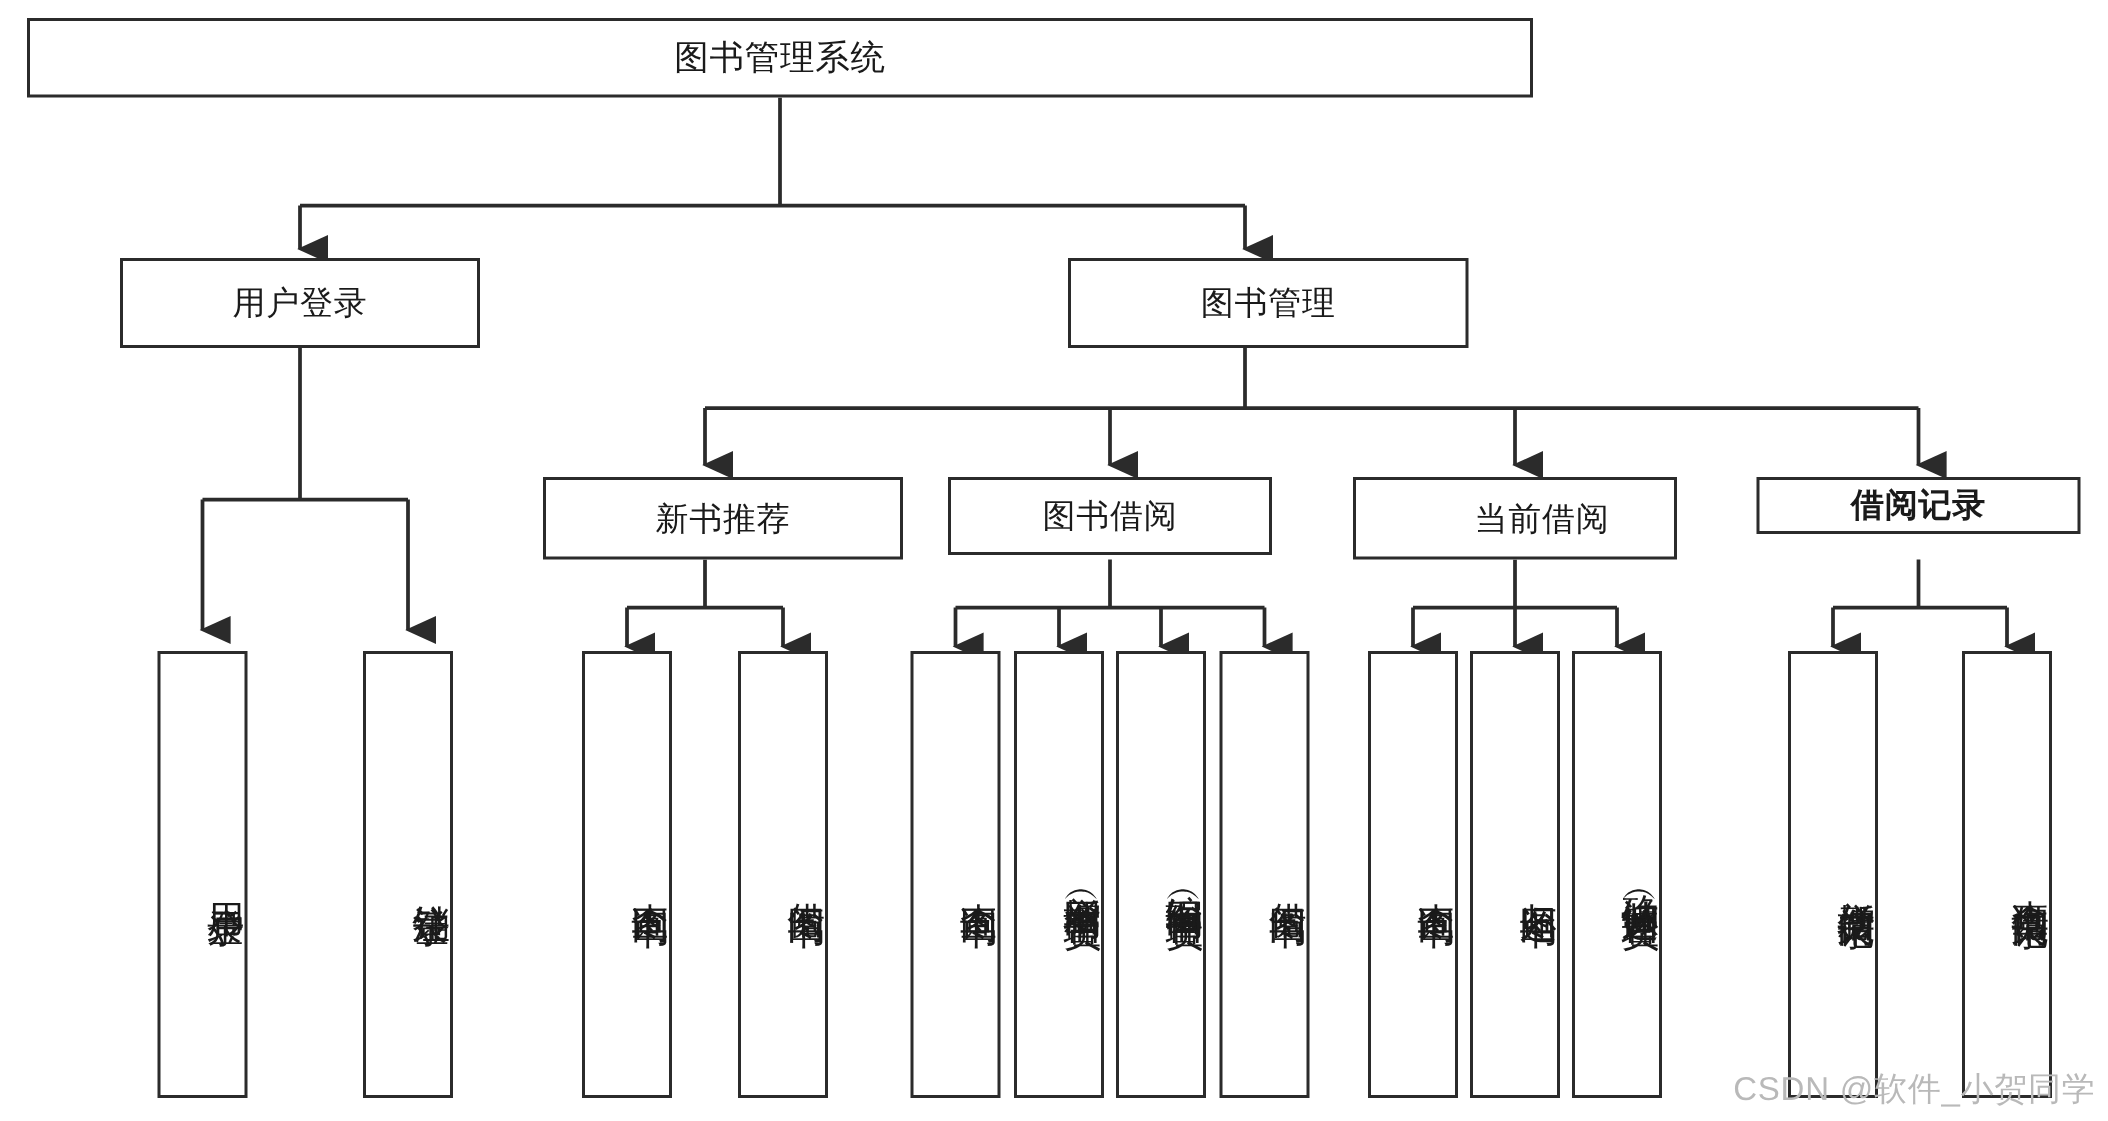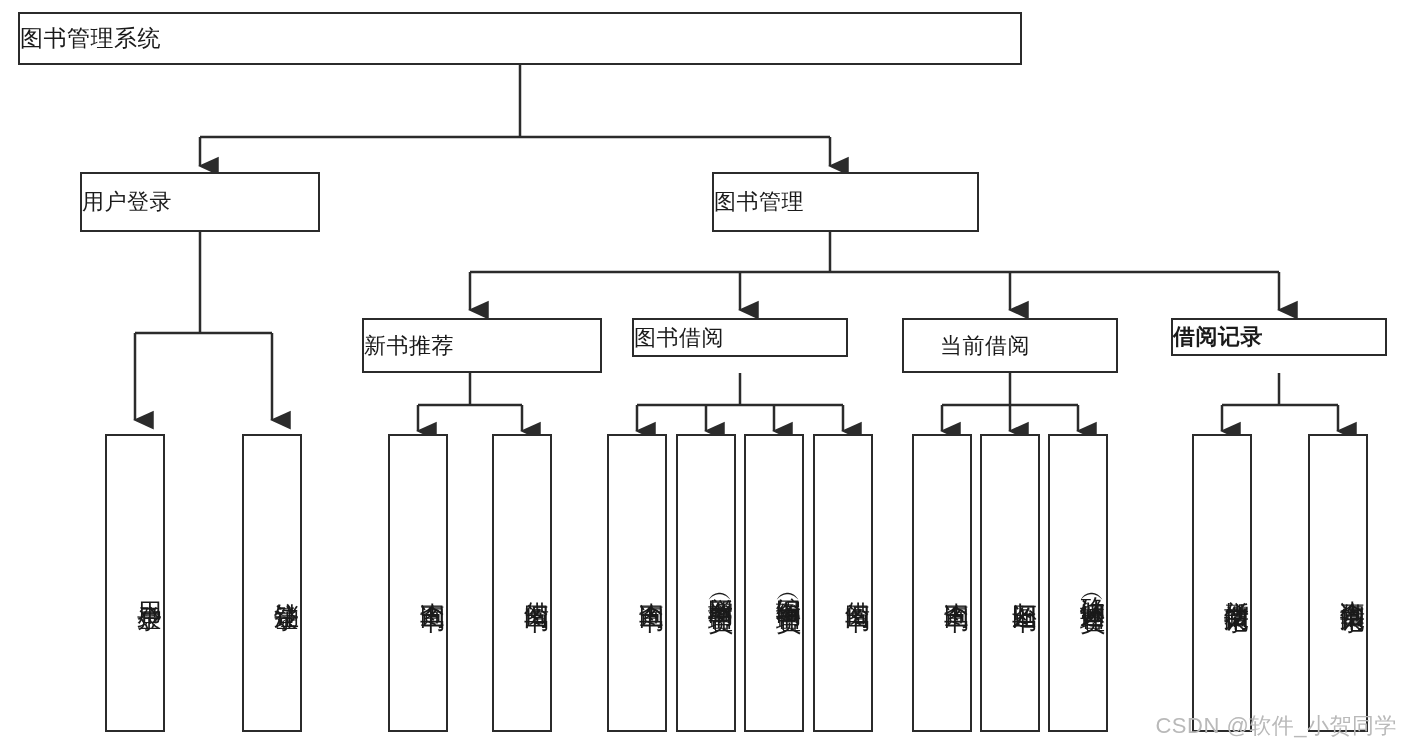--- a/index.html
+++ b/index.html
@@ -24,20 +24,21 @@
     width: 1405px;
     height: 747px;
   }
   .node {
     position: absolute;
     box-sizing: border-box;
     border: 2px solid #2b2b2b;
     background: #ffffff;
     display: flex;
     align-items: center;
+    justify-content: center;
     color: #1a1a1a;
   }
   .node.h {
     font-size: 22px;
     letter-spacing: 0.5px;
   }
   .node.v {
     writing-mode: vertical-rl;
     text-orientation: upright;
     font-size: 25px;
@@ -129,21 +130,21 @@
   <div class="node h" style="left:80px; top:172px; width:240px; height:60px;">
     <span>用户登录</span>
   </div>
   <div class="node h" style="left:712px; top:172px; width:267px; height:60px;">
     <span>图书管理</span>
   </div>
 
   <div class="node h" style="left:362px; top:318px; width:240px; height:55px;">
     <span>新书推荐</span>
   </div>
-  <div class="node h" style="left:632px; top:318px; width:216px; height:39px;">
+  <div class="node h" style="left:632px; top:318px; width:216px; height:52px;">
     <span>图书借阅</span>
   </div>
   <div class="node h" style="left:902px; top:318px; width:216px; height:55px;padding-left:36px;">
     <span>当前借阅</span>
   </div>
   <div class="node h" style="left:1171px; top:318px; width:216px; height:38px;font-weight:bold;">
     <span>借阅记录</span>
   </div>
 
   <div class="node v" style="left:105px; top:434px; width:60px; height:298px;">

